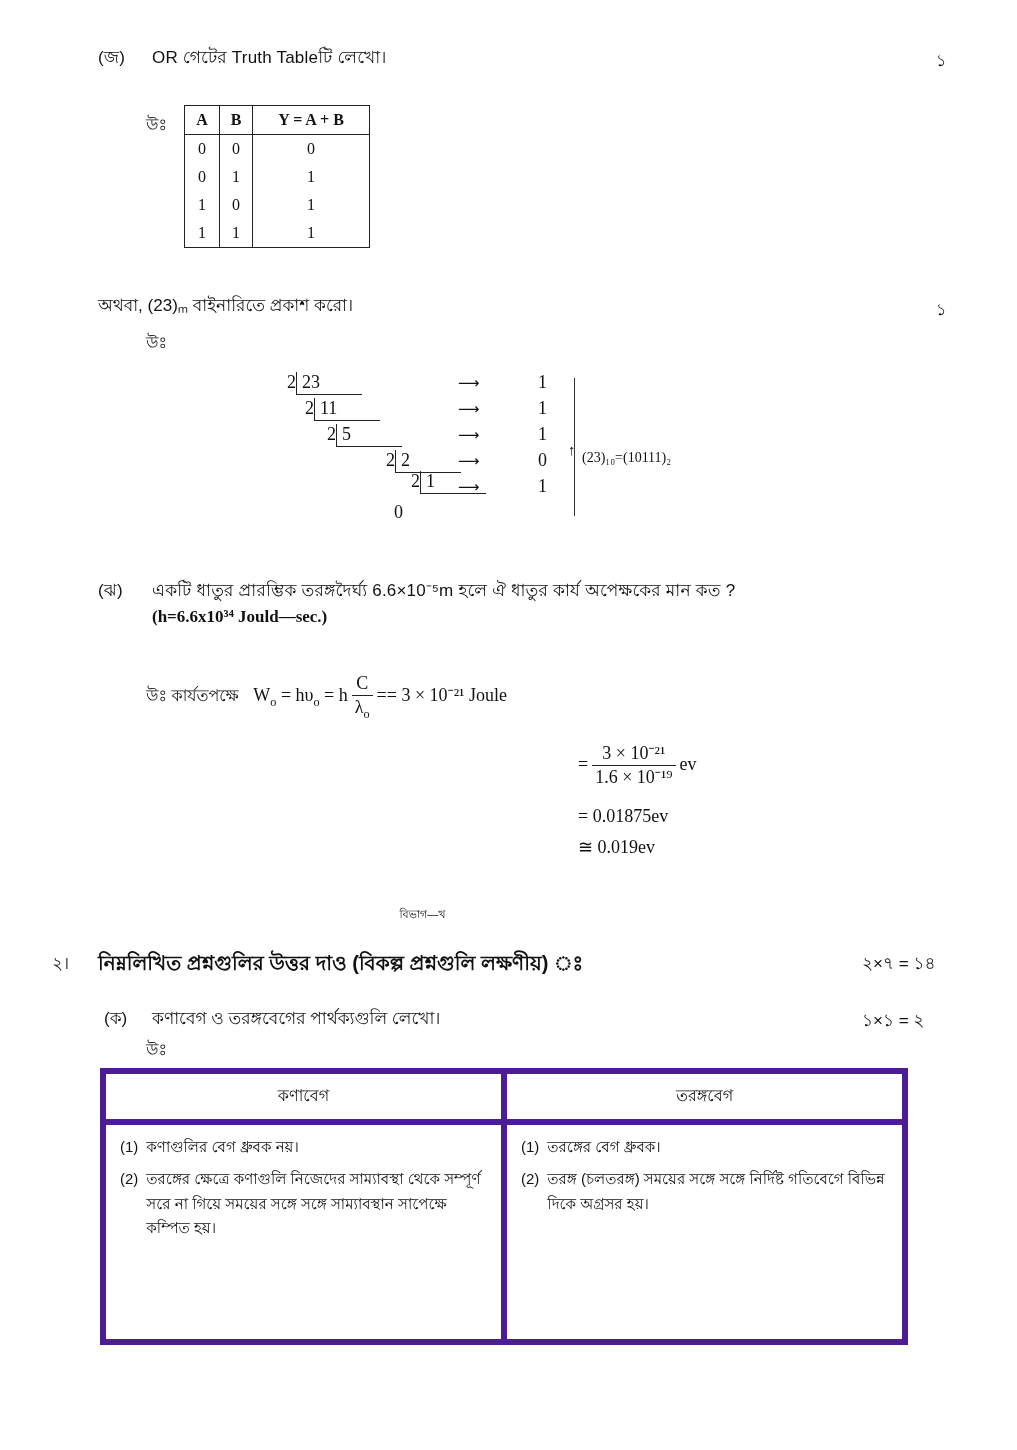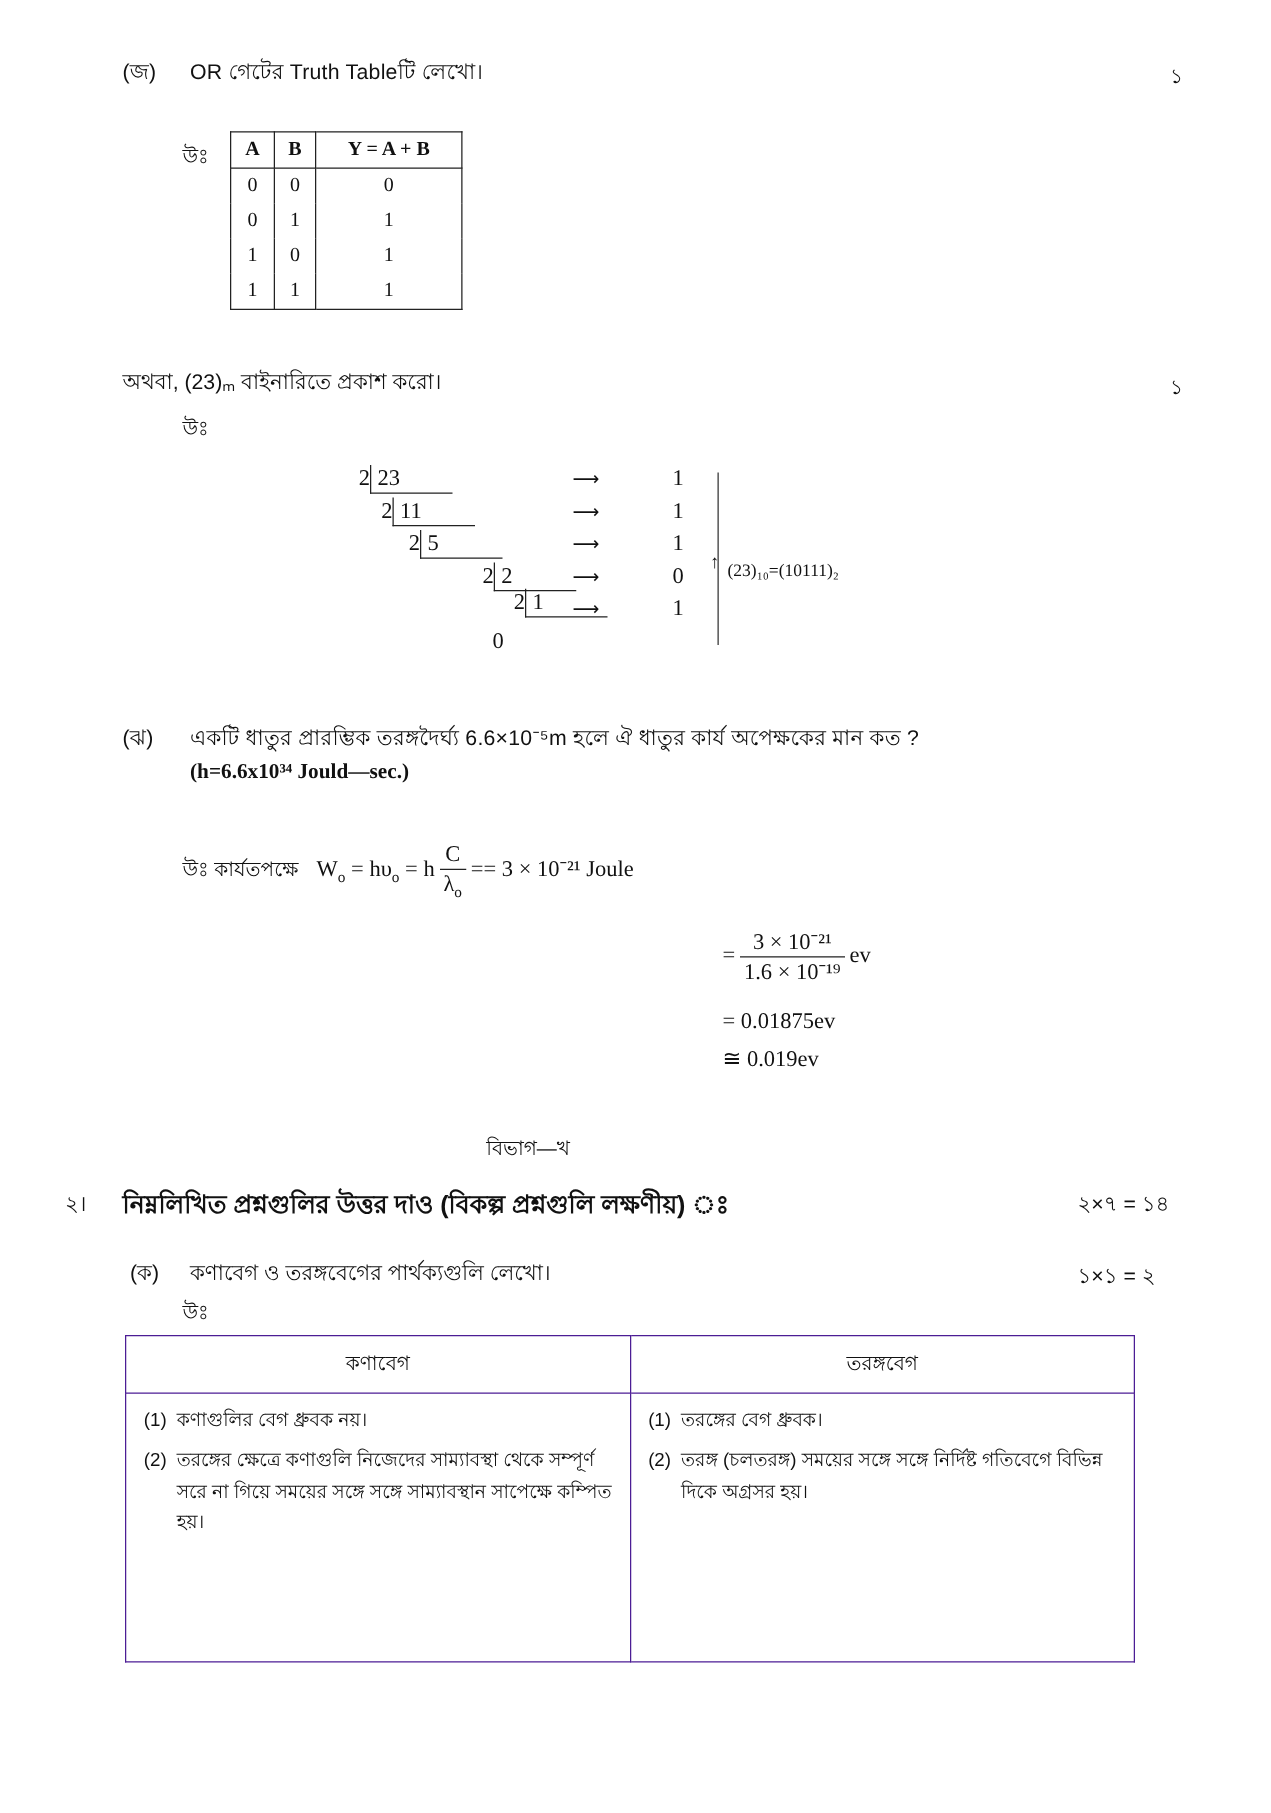--- a/index.html
+++ b/index.html
@@ -97,40 +97,40 @@
   .frac .num { display: block; padding: 0 3px; border-bottom: 1px solid #222; line-height: 1.25; }
   .frac .den { display: block; padding: 0 3px; line-height: 1.3; }
   sub.s { font-size: .68em; vertical-align: sub; }
   #wf-line2 { left: 578px; top: 742px; font-size: 18px; }
   #wf-line3 { left: 578px; top: 806px; font-size: 18px; }
   #wf-line4 { left: 578px; top: 836px; font-size: 18px; }
 
   
   #section-heading {
     left: 0; top: 906px; width: 845px;
-    text-align: center; font-size: 16px;
+    text-align: center; font-size: 11px;
   }
 
   
   #q2-num { left: 52px; top: 950px; font-size: 17px; }
   #q2-text { left: 98px; top: 948px; font-size: 20px; }
   #q2-marks { left: 862px; top: 950px; font-size: 17px; }
   #q-ka { left: 104px; top: 1005px; font-size: 17px; }
   #q-ka-marks { left: 862px; top: 1007px; font-size: 17px; }
   #ans-ka-label { left: 146px; top: 1037px; font-size: 16px; }
 
   
   #cmp-table { left: 100px; top: 1068px; width: 808px; }
   table.cmp {
     border-collapse: collapse;
     width: 808px;
     font-family: "Liberation Sans", sans-serif;
   }
   table.cmp th, table.cmp td {
-    border: 1px solid #4c1d95;
+    border: 6px solid #4c1d95;
     vertical-align: top;
     font-size: 15px;
   }
   table.cmp th {
     text-align: center;
     font-weight: normal;
     padding: 9px 4px;
     font-size: 16px;
   }
   table.cmp td { padding: 10px 14px 14px 14px; }

